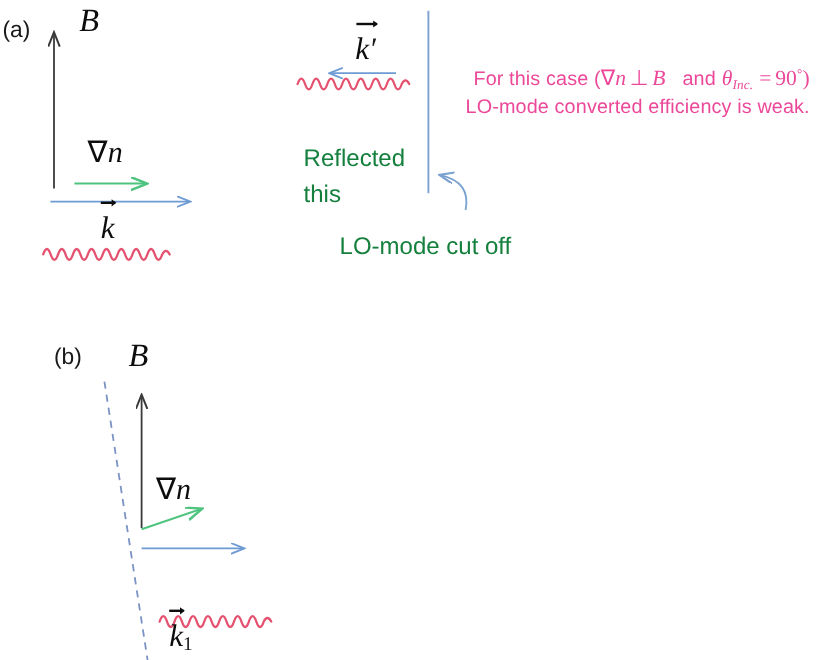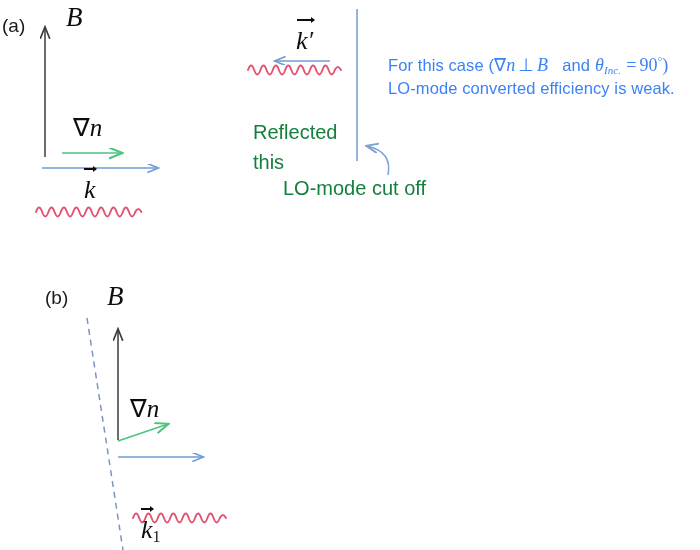--- a/index.html
+++ b/index.html
@@ -89,22 +89,23 @@
     font-family: "Liberation Serif", serif;
   }
   .body-text {
     font-family: "Liberation Sans", sans-serif;
     font-size: 20px;
     color: #15803d;
   }
   .note-line {
     font-family: "Liberation Sans", sans-serif;
     font-size: 16.5px;
-    color: #3b82f6;
+    color: #ec4899;
     letter-spacing: 0.1px;
+    text-align: right;
   }
   .note-math {
     font-family: "Liberation Serif", serif;
     font-style: italic;
     font-size: 18px;
   }
   .note-math-up {
     font-family: "Liberation Serif", serif;
     font-style: normal;
     font-size: 18px;
@@ -236,21 +237,21 @@
   </div>
 
   <div class="lbl k-label" style="left:296px; top:27px;">
     <span class="vecwrap"><span class="vecbar"></span><span class="math">k</span><span class="prime">′</span></span>
   </div>
 
   <div class="lbl body-text" style="left:253px; top:122px;">Reflected</div>
 
   <div class="lbl body-text" style="left:253px; top:152px;">this</div>
 
-  <div class="lbl body-text" style="left:283px; top:178px;">LO-mode cut off</div>
+  <div class="lbl body-text" style="left:283px; top:196px;">LO-mode cut off</div>
 
   <div class="lbl" style="left:388px; top:56px;">
     <div class="note-line" style="margin-bottom:4px;"><span>For this case (</span><span class="note-math-up">∇</span><span class="note-math">n</span><span class="note-math-up" style="padding:0 3px;">⊥</span><span class="note-math">B</span><span style="padding-left:14px;">and</span><span class="note-math" style="padding-left:5px;">θ</span><span class="note-sub">Inc.</span><span class="note-math-up" style="padding:0 3px 0 5px;">=</span><span class="note-math-up">90</span><span class="deg">°</span><span class="note-math-up">)</span></div>
     <div class="note-line">LO-mode converted efficiency is weak.</div>
   </div>
 
   <div class="lbl panel-tag" style="left:45px; top:288px;">(b)</div>
 
   <div class="lbl math b-label" style="left:107px; top:283px;">B</div>
 

